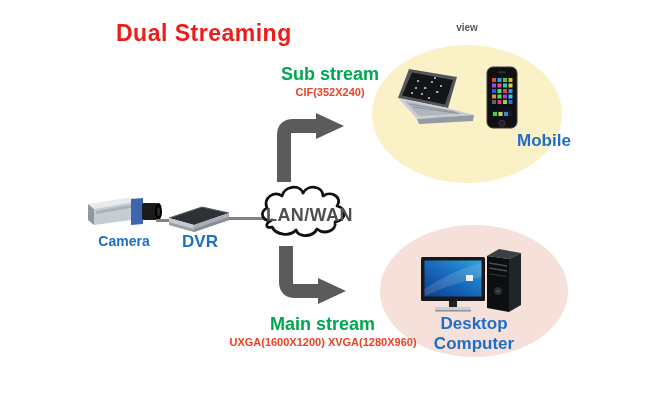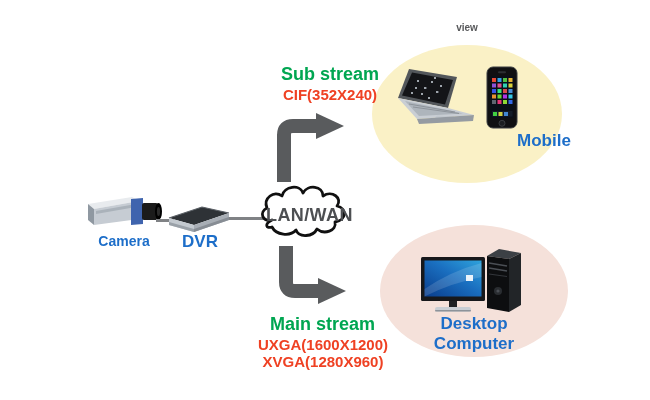--- a/index.html
+++ b/index.html
@@ -20,35 +20,36 @@
   .caption{color:#58595b;font-weight:bold;}
   #view-caption{left:427px;top:22px;width:80px;font-size:10px;}
   #view-storage-caption{left:413px;top:360px;width:130px;font-size:15px;}
   .dev-label{color:#1d6ec9;font-weight:bold;}
   #camera-label{left:82px;top:233px;width:84px;font-size:14px;}
   #dvr-label{left:172px;top:232px;width:56px;font-size:17px;}
   #nb-label{left:406px;top:131px;width:60px;font-size:17px;}
   #mobile-label{left:473px;top:131px;width:64px;font-size:17px;margin-left:39px;}
   #desktop-label{left:399px;top:314px;width:150px;font-size:17px;}
   .stream-label{color:#00a651;font-weight:bold;font-size:18px;}
-  .stream-res{color:#ef4123;font-weight:bold;font-size:15px;}
+  .stream-res{color:#ef4123;font-weight:bold;font-size:11px;}
   #sub-stream-label{left:266px;top:64px;width:128px;}
   #sub-stream-res{left:266px;top:86px;width:128px;}
   #main-stream-label{left:250px;top:314px;width:145px;}
   #main-stream-res{left:224px;top:336px;width:198px;}
   #cloud-label{left:266px;top:205px;width:80px;font-size:18px;color:#4d4f52;font-weight:600;letter-spacing:.4px;}
   .cable{background:#808285;height:3px;}
   #cable-cam-dvr{left:156px;top:219px;width:18px;}
   #cable-dvr-cloud{left:228px;top:217px;width:36px;}
 </style>
 </head>
 <body>
 
 <div id="stage">
 
+  <div id="page-title" class="abs">Dual Streaming</div>
 
   <div id="view-zone" class="abs zone"></div>
   <div id="storage-zone" class="abs zone"></div>
 
   <div id="view-caption" class="abs ctr caption">view</div>
 
   <div class="abs" style="left:82px;top:194px;width:82px;height:40px;">
     <svg width="82" height="40" viewBox="0 0 82 40">
       <polygon points="6,10 50,3 57,7 12,15" fill="#e8ebee"></polygon>
       <polygon points="6,10 12,15 12,31 6,26" fill="#8f98a1"></polygon>

